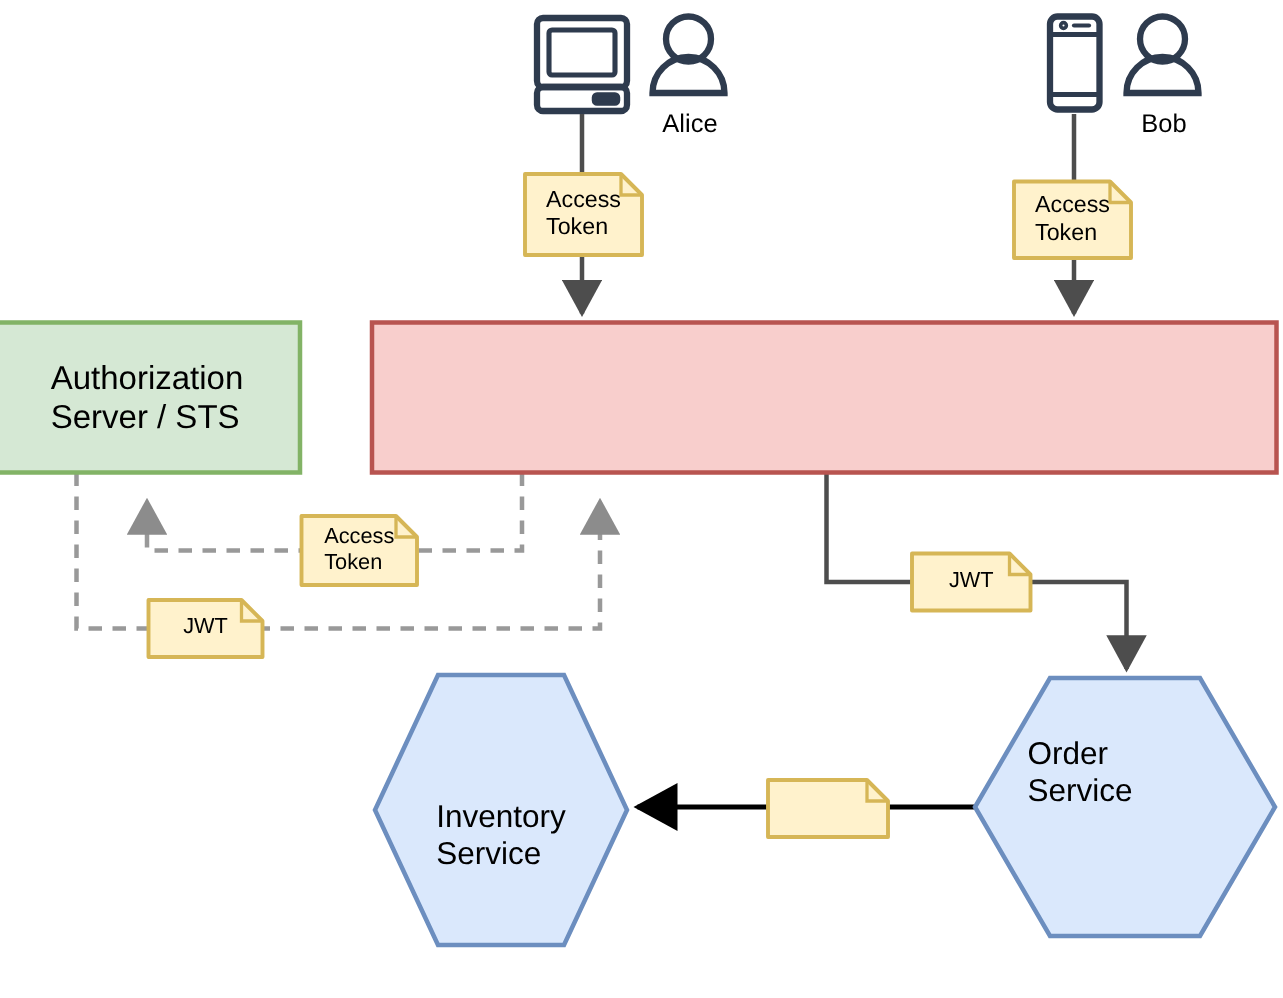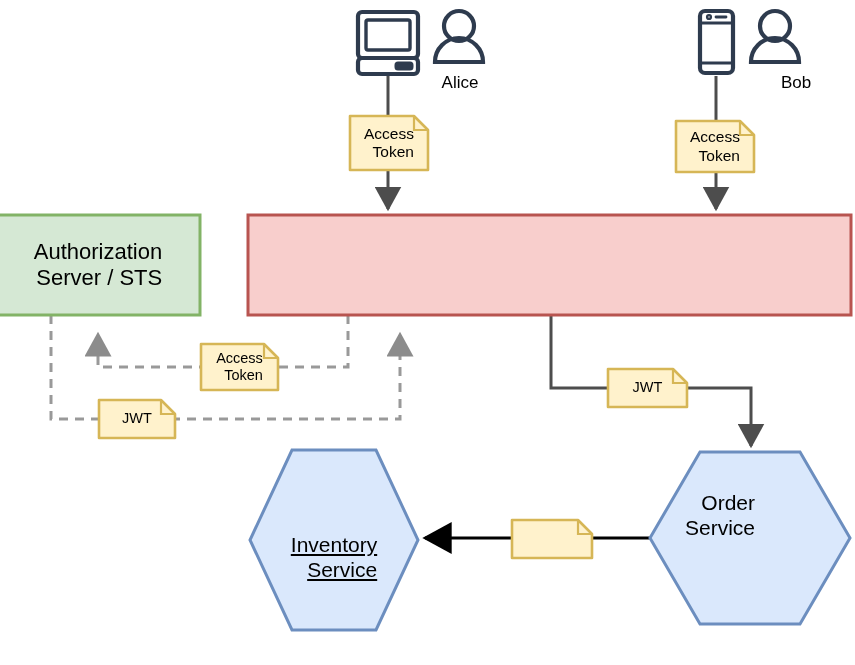--- a/index.html
+++ b/index.html
@@ -24,21 +24,21 @@
     top: 0;
     left: 0;
     width: 855px;
     height: 665px;
   }
   .node-label {
     position: absolute;
     display: flex;
     align-items: center;
     justify-content: center;
-    text-align: right;
+    text-align: left;
     line-height: 1.18;
     pointer-events: none;
     white-space: pre-line;
   }
   .lbl-big    { font-size: 22px; }
   .lbl-node   { font-size: 21px; }
   .lbl-actor  { font-size: 17px; }
   .lbl-note   { font-size: 15.5px; }
   .lbl-note-s { font-size: 14.5px; }
 </style>
@@ -132,39 +132,39 @@
     </g>
 
     <g>
       <path d="M 512 520 L 578 520 L 592 534 L 592 558 L 512 558 Z" fill="#fff2cc" stroke="#d6b656" stroke-width="2.6" stroke-linejoin="round"></path>
       <path d="M 578 520 L 578 534 L 592 534" fill="none" stroke="#d6b656" stroke-width="2.2"></path>
     </g>
   </svg>
 
   <div class="node-label lbl-actor" style="left:420px; top:70px; width:80px; height:26px;">Alice</div>
 
-  <div class="node-label lbl-actor" style="left:756px; top:70px; width:80px; height:26px;">Bob</div>
+  <div class="node-label lbl-actor" style="left:736px; top:70px; width:80px; height:26px;">Bob</div>
 
   <div class="node-label lbl-note" style="left:350px; top:116px; width:78px; height:54px;">Access
 Token</div>
 
   <div class="node-label lbl-note" style="left:676px; top:121px; width:78px; height:51px;">Access
 Token</div>
 
   <div class="node-label lbl-big" style="left:-4px; top:215px; width:204px; height:100px;">Authorization
 Server / STS</div>
 
 
   <div class="node-label lbl-note-s" style="left:201px; top:344px; width:77px; height:46px;">Access
 Token</div>
 
   <div class="node-label lbl-note-s" style="left:99px; top:400px; width:76px; height:38px;">JWT</div>
 
   <div class="node-label lbl-note-s" style="left:608px; top:369px; width:79px; height:38px;">JWT</div>
 
 
-  <div class="node-label lbl-node" style="left:250px; top:450px; width:168px; height:216px;text-decoration:underline;">Inventory
+  <div class="node-label lbl-node" style="left:250px; top:450px; width:168px; height:216px;">Inventory
 Service</div>
 
   <div class="node-label lbl-node" style="left:620px; top:452px; width:200px; height:128px;">Order
 Service</div>
 
 </div>
 
 </body></html>

